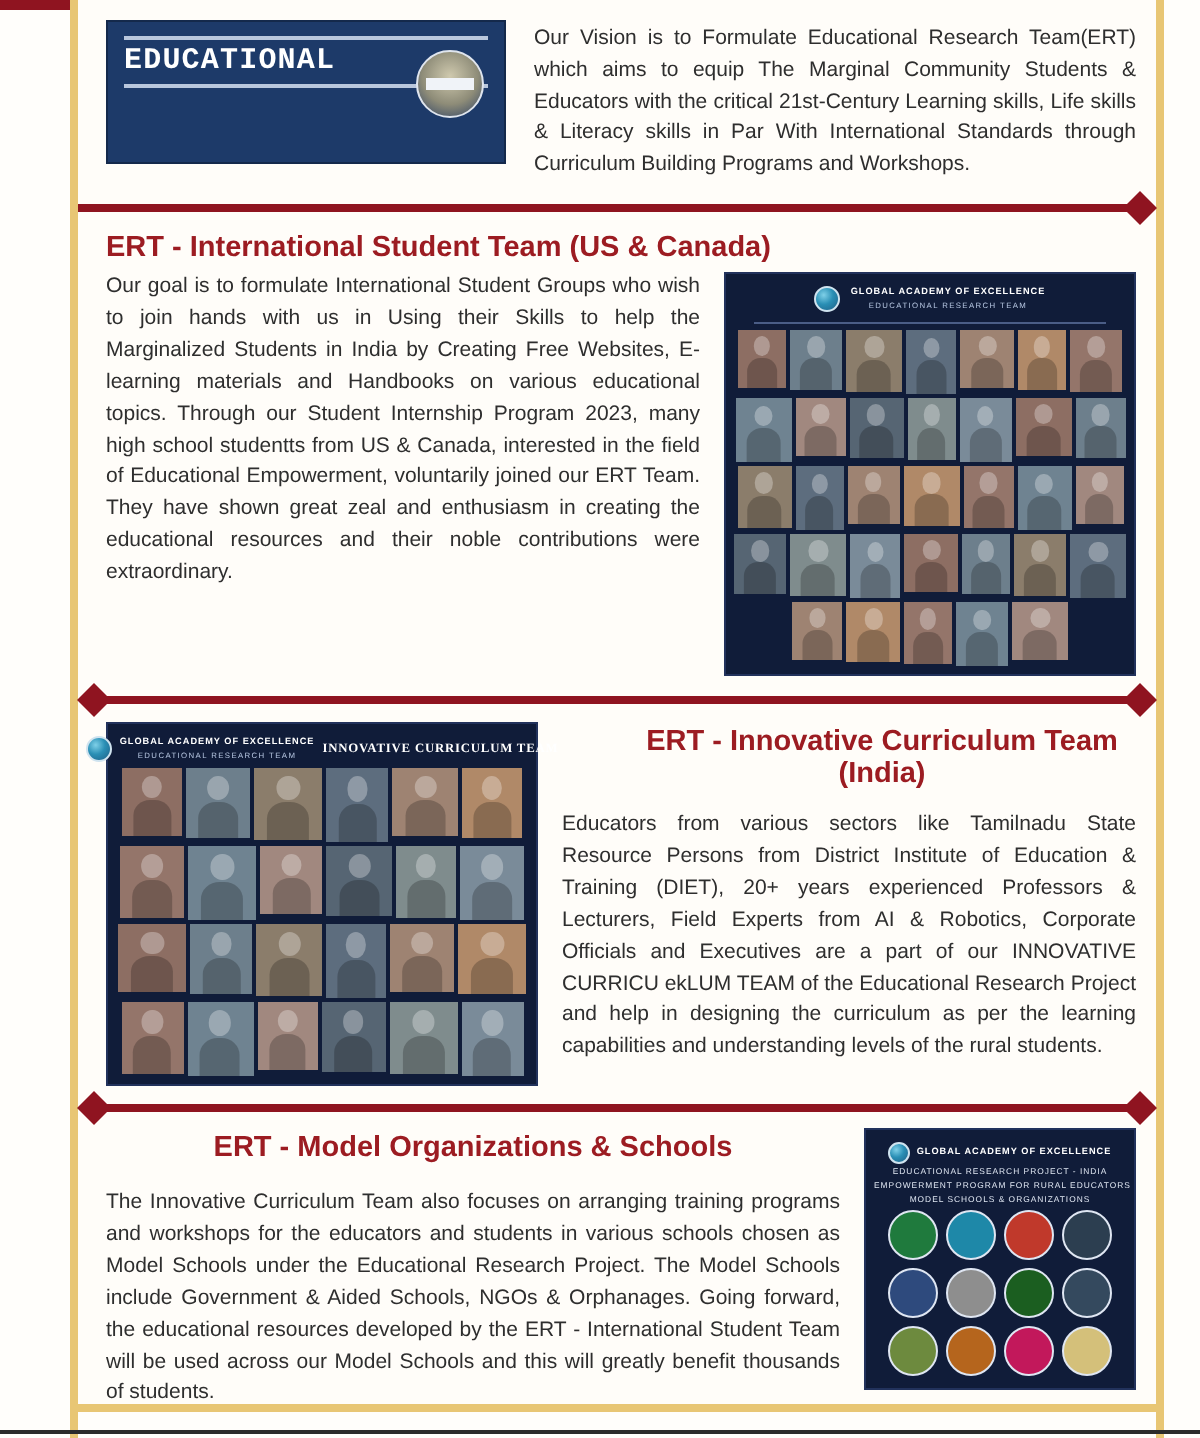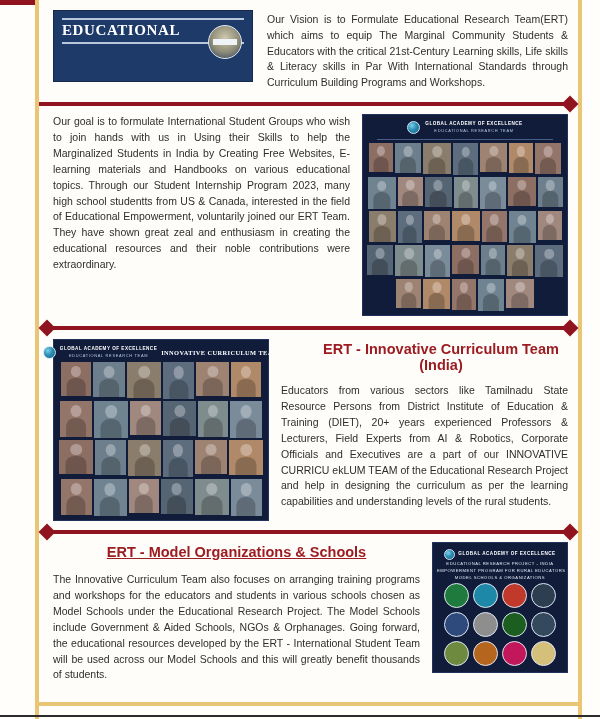--- a/index.html
+++ b/index.html
@@ -108,21 +108,21 @@
     padding: 6px 8px;
     overflow: hidden;
   }
   .ert-logo .rule {
     height: 2px;
     background: #b9c7dd;
     margin: 1px 0 3px;
   }
   .ert-logo .rule.b { margin: 3px 0 3px; }
   .ert-l1, .ert-l2 {
-    font-family: Liberation Serif, serif;
+    font-family: Liberation Mono, monospace;
     font-weight: bold;
     color: #ffffff;
     font-size: 15px;
     letter-spacing: .6px;
     line-height: 1.05;
   }
   .ert-tag {
     font-family: "Liberation Serif", serif;
     font-style: italic;
     font-weight: bold;
@@ -155,21 +155,21 @@
     padding-top: 2px;
   }
 
   
   .sec-head {
     font-size: 14.5px;
     font-weight: bold;
     color: #9c1c22;
     padding: 2px 0 4px 14px;
   }
-  .sec-head.center { text-align: center; padding-left: 0; text-decoration: underline; }
+  .sec-head.center { text-align: center; padding-left: 0; }
   .sec-head.right-col { padding-left: 0; text-align: center; margin-left: 33px; }
 
   .row {
     display: flex;
     gap: 12px;
     padding: 0 10px 0 14px;
     align-items: flex-start;
   }
   .para {
     font-size: 10.5px;
@@ -311,20 +311,21 @@
 
       <div class="vision">Our Vision is to Formulate Educational Research Team(ERT) which aims to equip The Marginal Community Students &amp; Educators with the critical 21st-Century Learning skills, Life skills &amp; Literacy skills in Par With International Standards through Curriculum Building Programs and Workshops.</div>
     </div>
 
     <div class="sep right-only" style="margin-top:6px;">
       <div class="bar"></div>
 
       <div class="dia r"></div>
     </div>
 
+    <div class="sec-head">ERT - International Student Team (US &amp; Canada)</div>
     <div class="row">
       <div class="para">Our goal is to formulate International Student Groups who wish to join hands with us in Using their Skills to help the Marginalized Students in India by Creating Free Websites, E-learning materials and Handbooks on various educational topics. Through our Student Internship Program 2023, many high school studentts from US &amp; Canada, interested in the field of Educational Empowerment, voluntarily joined our ERT Team. They have shown great zeal and enthusiasm in creating the educational resources and their noble contributions were extraordinary.</div>
       <div class="panel" id="panel1" style="width:206px;">
         <div class="panel-head">
           <div class="globe"></div>
           <div>
             <div class="panel-title-1">GLOBAL ACADEMY OF EXCELLENCE</div>
             <div class="panel-title-2">EDUCATIONAL RESEARCH TEAM</div>
           </div>
         </div>

